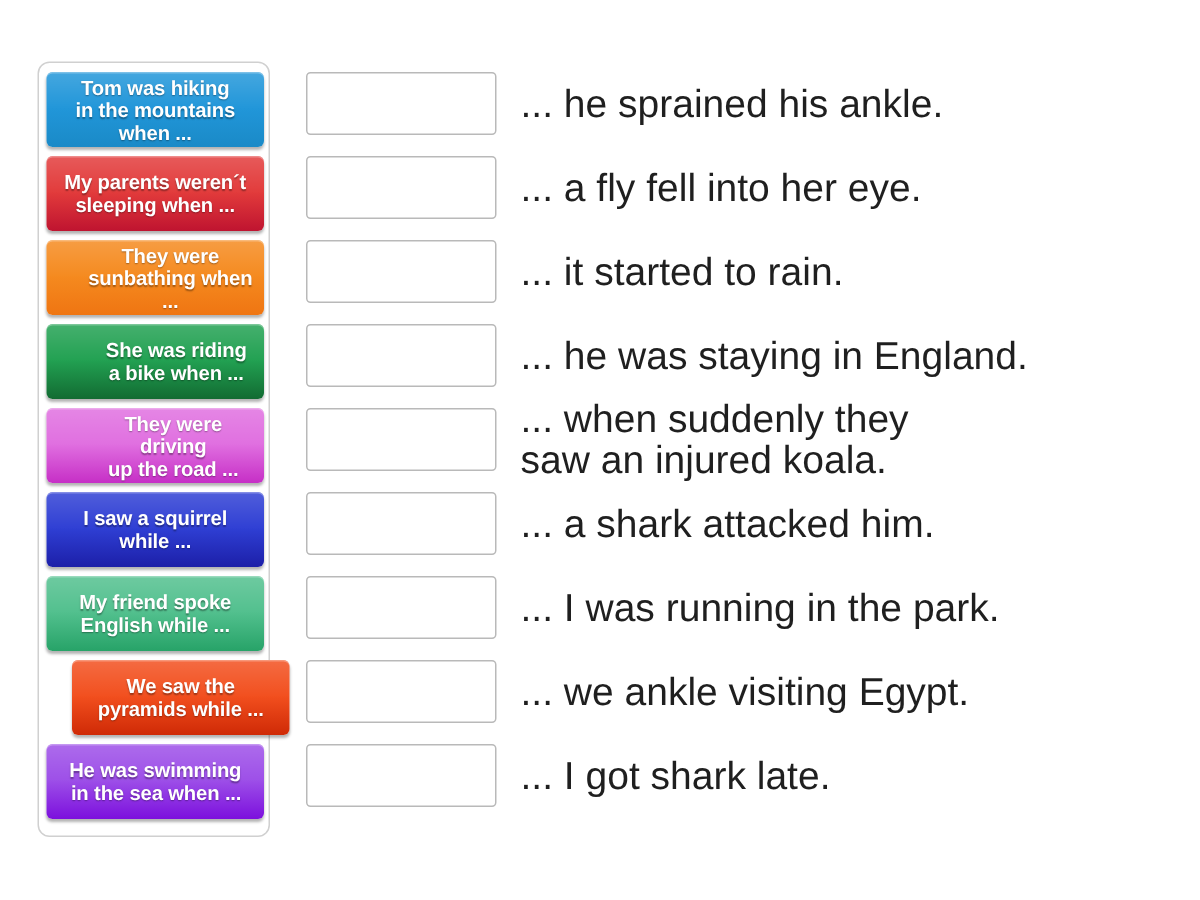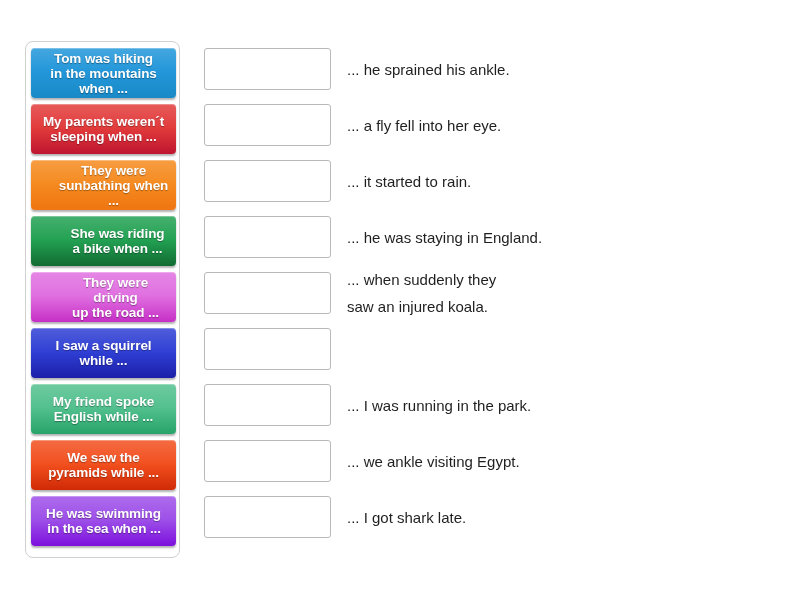--- a/index.html
+++ b/index.html
@@ -85,21 +85,21 @@
     box-sizing: border-box;
     width: 127px;
     height: 42px;
     background: #ffffff;
     border: 1px solid #b9b9b9;
     border-radius: 3px;
     flex: 0 0 auto;
   }
   .answer {
     margin-left: 16px;
-    font-size: 15px;
+    font-size: 26px;
     line-height: 27px;
     color: #1f1f1f;
     font-family: "Liberation Sans", sans-serif;
     white-space: pre-line;
   }
 </style>
 </head>
 <body>
 
 <div id="activity">
@@ -127,21 +127,21 @@
 up the road ...</span>
       </div>
       <div class="tile" style="background: linear-gradient(rgb(47, 63, 212) 0%, rgb(47, 63, 212) 48%, rgb(28, 31, 168) 100%);">
         <span style="white-space: pre-line;">I saw a squirrel
 while ...</span>
       </div>
       <div class="tile" style="background: linear-gradient(rgb(82, 192, 142) 0%, rgb(82, 192, 142) 48%, rgb(39, 163, 104) 100%);">
         <span style="white-space: pre-line;">My friend spoke
 English while ...</span>
       </div>
-      <div class="tile" style="background: linear-gradient(rgb(242, 79, 30) 0%, rgb(242, 79, 30) 48%, rgb(207, 42, 6) 100%);">
+      <div class="tile" style="background: linear-gradient(rgb(242, 79, 30) 0%, rgb(242, 79, 30) 48%, rgb(207, 42, 6) 100%); margin-left: 17px;">
         <span style="white-space: pre-line;">We saw the
 pyramids while ...</span>
       </div>
       <div class="tile" style="background: linear-gradient(rgb(157, 79, 232) 0%, rgb(157, 79, 232) 48%, rgb(124, 16, 221) 100%);">
         <span style="white-space: pre-line; text-align: right;">He was swimming
 in the sea when ...</span>
       </div>
     </div>
 
   <div class="rows" id="rows">
@@ -161,20 +161,21 @@
         <div class="dropzone"></div>
         <div class="answer">... he was staying in England.</div>
       </div>
       <div class="row">
         <div class="dropzone"></div>
         <div class="answer">... when suddenly they
 saw an injured koala.</div>
       </div>
       <div class="row">
         <div class="dropzone"></div>
+        <div class="answer">... a shark attacked him.</div>
       </div>
       <div class="row">
         <div class="dropzone"></div>
         <div class="answer">... I was running in the park.</div>
       </div>
       <div class="row">
         <div class="dropzone"></div>
         <div class="answer">... we ankle visiting Egypt.</div>
       </div>
       <div class="row">

